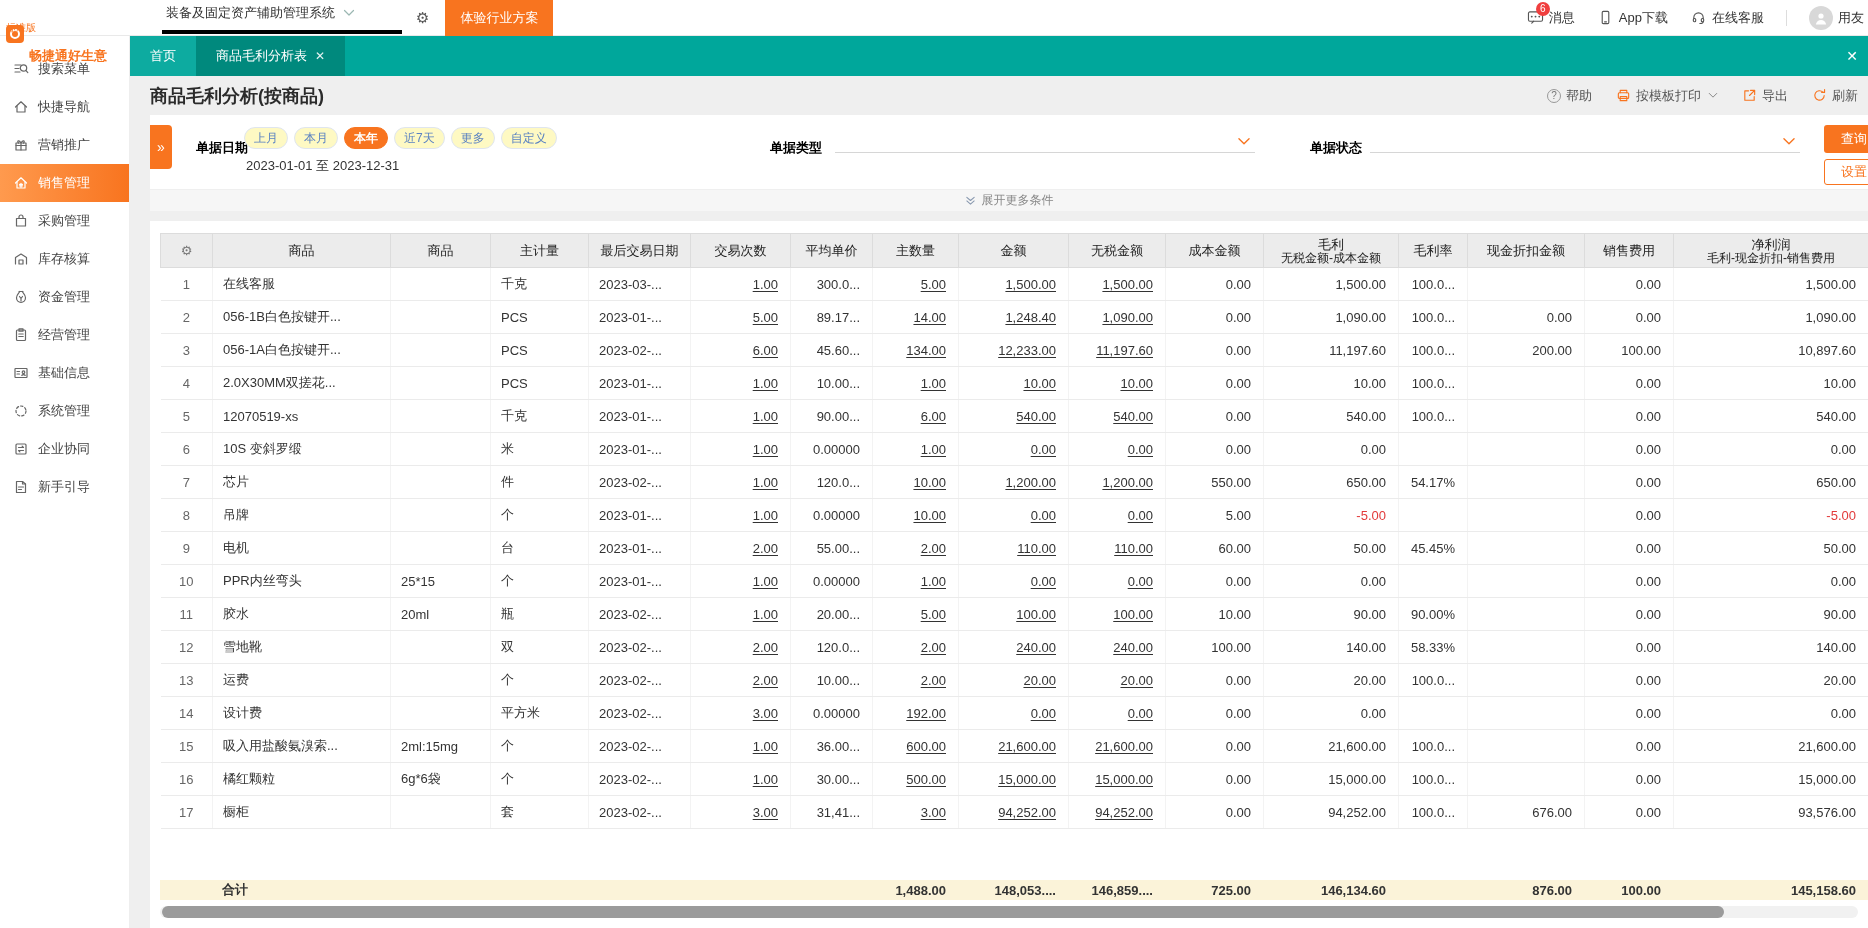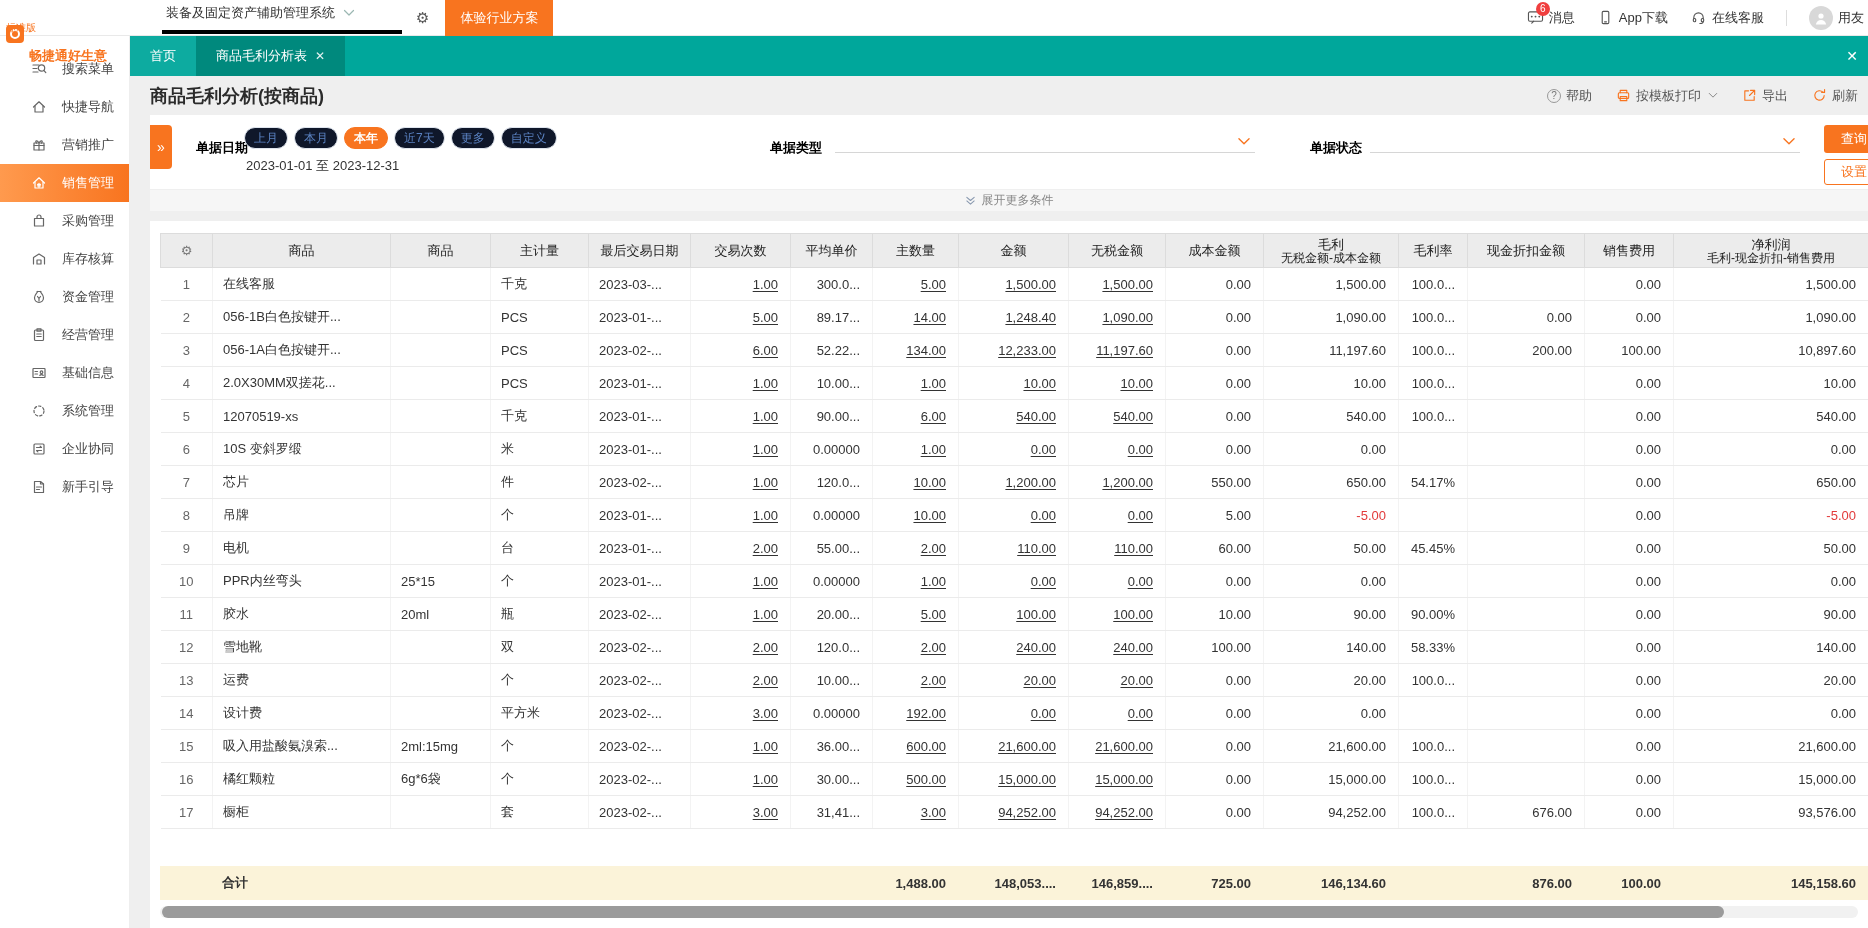--- a/index.html
+++ b/index.html
@@ -28,21 +28,21 @@
   .top-item{display:flex;align-items:center;gap:5px;cursor:pointer;position:relative;}
   .top-item .icn{width:17px;height:15px;color:#555;}
   .badge{position:absolute;top:-7px;left:9px;min-width:14px;height:14px;border-radius:7px;background:#f03f3f;color:#fff;font-size:10px;display:flex;align-items:center;justify-content:center;padding:0 3px;}
   .top-div{width:1px;height:16px;background:#ddd;}
   .avatar{width:24px;height:24px;border-radius:50%;background:#d8d8d8;display:flex;align-items:center;justify-content:center;overflow:hidden;}
   .avatar svg{width:16px;height:16px;}
 
   
   .shell{display:flex;height:892px;}
   .sidebar{width:130px;background:#fff;border-right:1px solid #eee;padding-top:14px;flex:none;}
-  .side-item{height:38px;display:flex;align-items:center;gap:15px;padding-left:31px;color:#444;cursor:pointer;}
+  .side-item{height:38px;display:flex;align-items:center;gap:9px;padding-left:13px;color:#444;cursor:pointer;}
   .side-item .icn{width:16px;height:16px;color:#666;}
   .side-item.active{background:linear-gradient(90deg,#ff9a4e,#f8741f);color:#fff;}
   .side-item.active .icn{color:#fff;}
 
   .main-col{flex:1;display:flex;flex-direction:column;min-width:0;}
 
   
   .tabbar{height:40px;background:var(--teal);display:flex;align-items:stretch;position:relative;flex:none;}
   .tab{display:flex;align-items:center;justify-content:center;gap:8px;color:#fff;padding:0 20px;cursor:pointer;}
   .tab.home{background:rgba(255,255,255,.05);}
@@ -58,21 +58,21 @@
   .tool .icn{width:15px;height:15px;color:var(--accent-orange);}
   .help-circle{width:14px;height:14px;border:1px solid #999;border-radius:50%;color:#777;font-size:10px;display:flex;align-items:center;justify-content:center;}
   .tool .chev{width:10px;height:7px;color:#888;margin-left:2px;}
 
   
   .filter-panel{position:relative;margin-left:20px;height:96px;background:#fff;overflow:hidden;flex:none;}
   .expander{position:absolute;left:0;top:10px;width:22px;height:44px;background:var(--accent-orange);color:#fff;border:none;border-radius:0 4px 4px 0;font-size:14px;cursor:pointer;}
   .f-label{position:absolute;top:24px;font-weight:700;color:#000000;}
   .lab-date{left:46px;}
   .pills{position:absolute;left:94px;top:12px;display:flex;gap:6px;}
-  .pill{height:22px;padding:0 9px;border:1px solid #dfe5ee;border-radius:11px;background:#0f172a;color:var(--link-blue);font-size:12px;display:flex;align-items:center;cursor:pointer;}
+  .pill{height:22px;padding:0 9px;border:1px solid #dfe5ee;border-radius:11px;background:#fef9c3;color:var(--link-blue);font-size:12px;display:flex;align-items:center;cursor:pointer;}
   .pill.active{background:var(--accent-orange);border-color:var(--accent-orange);color:#fff;font-weight:700;font-family:Liberation Mono, monospace;}
   .date-range{position:absolute;left:96px;top:42px;color:#333;}
   .lab-type{left:620px;}
   .lab-status{left:1160px;}
   .sel-input{position:absolute;top:14px;height:24px;border-bottom:1px solid #d6d6d6;display:flex;align-items:flex-end;justify-content:flex-end;cursor:pointer;}
   .sel-type{left:685px;width:420px;}
   .sel-status{left:1220px;width:430px;}
   .sel-input .icn{width:14px;height:9px;color:var(--accent-orange);margin:0 4px 6px 0;}
   .query-btn{position:absolute;left:1674px;top:10px;width:60px;height:28px;background:var(--accent-orange);border:none;border-radius:3px;color:#fff;font-size:13px;cursor:pointer;}
   .settings-btn{position:absolute;left:1674px;top:44px;width:60px;height:26px;background:#fff;border:1px solid var(--accent-orange);border-radius:3px;color:var(--accent-orange);font-size:13px;cursor:pointer;}
@@ -88,21 +88,21 @@
   thead th .sub{font-size:12px;line-height:13px;}
   thead th .h1{line-height:15px;}
   .hdr-gear{font-size:13px;color:#777;}
   tbody td{height:33px;border-bottom:1px solid #ebebeb;border-right:1px solid #f3f3f3;color:#333;padding:0 12px 0 10px;}
   td.c-num{text-align:center;color:#666;padding:0;}
   td.c-left{text-align:left;}
   td.c-right{text-align:right;}
   td.lnk{text-decoration:underline;text-underline-offset:2px;cursor:pointer;}
   td.neg{color:var(--negative-red);}
   .spacer{flex:1;}
-  .totals-table td{height:34px;background:var(--totals-bg);font-weight:700;color:#333;border:none;padding:0 12px 0 10px;}
+  .totals-table td{height:20px;background:var(--totals-bg);font-weight:700;color:#333;border:none;padding:0 12px 0 10px;}
   .totals-table td.c-left{font-weight:700;}
   .hscroll{margin:6px 10px 0 0;height:12px;background:#f1f1f1;border-radius:6px;position:relative;flex:none;}
   .hscroll .thumb{position:absolute;left:2px;top:0;height:12px;width:92%;background:#9b9b9b;border-radius:6px;cursor:grab;}
 </style>
 </head>
 <body>
 
 <header class="topbar">
   <div class="logo-block">
     <div class="logo-row">
@@ -490,21 +490,21 @@
               <td class="c-right">0.00</td>
               <td class="c-right">1,090.00</td>
             </tr>
             <tr>
               <td class="c-num">3</td>
               <td class="c-left">056-1A白色按键开...</td>
               <td class="c-left"></td>
               <td class="c-left">PCS</td>
               <td class="c-left">2023-02-...</td>
               <td class="c-right lnk">6.00</td>
-              <td class="c-right">52.22...</td>
+              <td class="c-right">45.60...</td>
               <td class="c-right lnk">134.00</td>
               <td class="c-right lnk">12,233.00</td>
               <td class="c-right lnk">11,197.60</td>
               <td class="c-right">0.00</td>
               <td class="c-right">11,197.60</td>
               <td class="c-right">100.0...</td>
               <td class="c-right">200.00</td>
               <td class="c-right">100.00</td>
               <td class="c-right">10,897.60</td>
             </tr>

